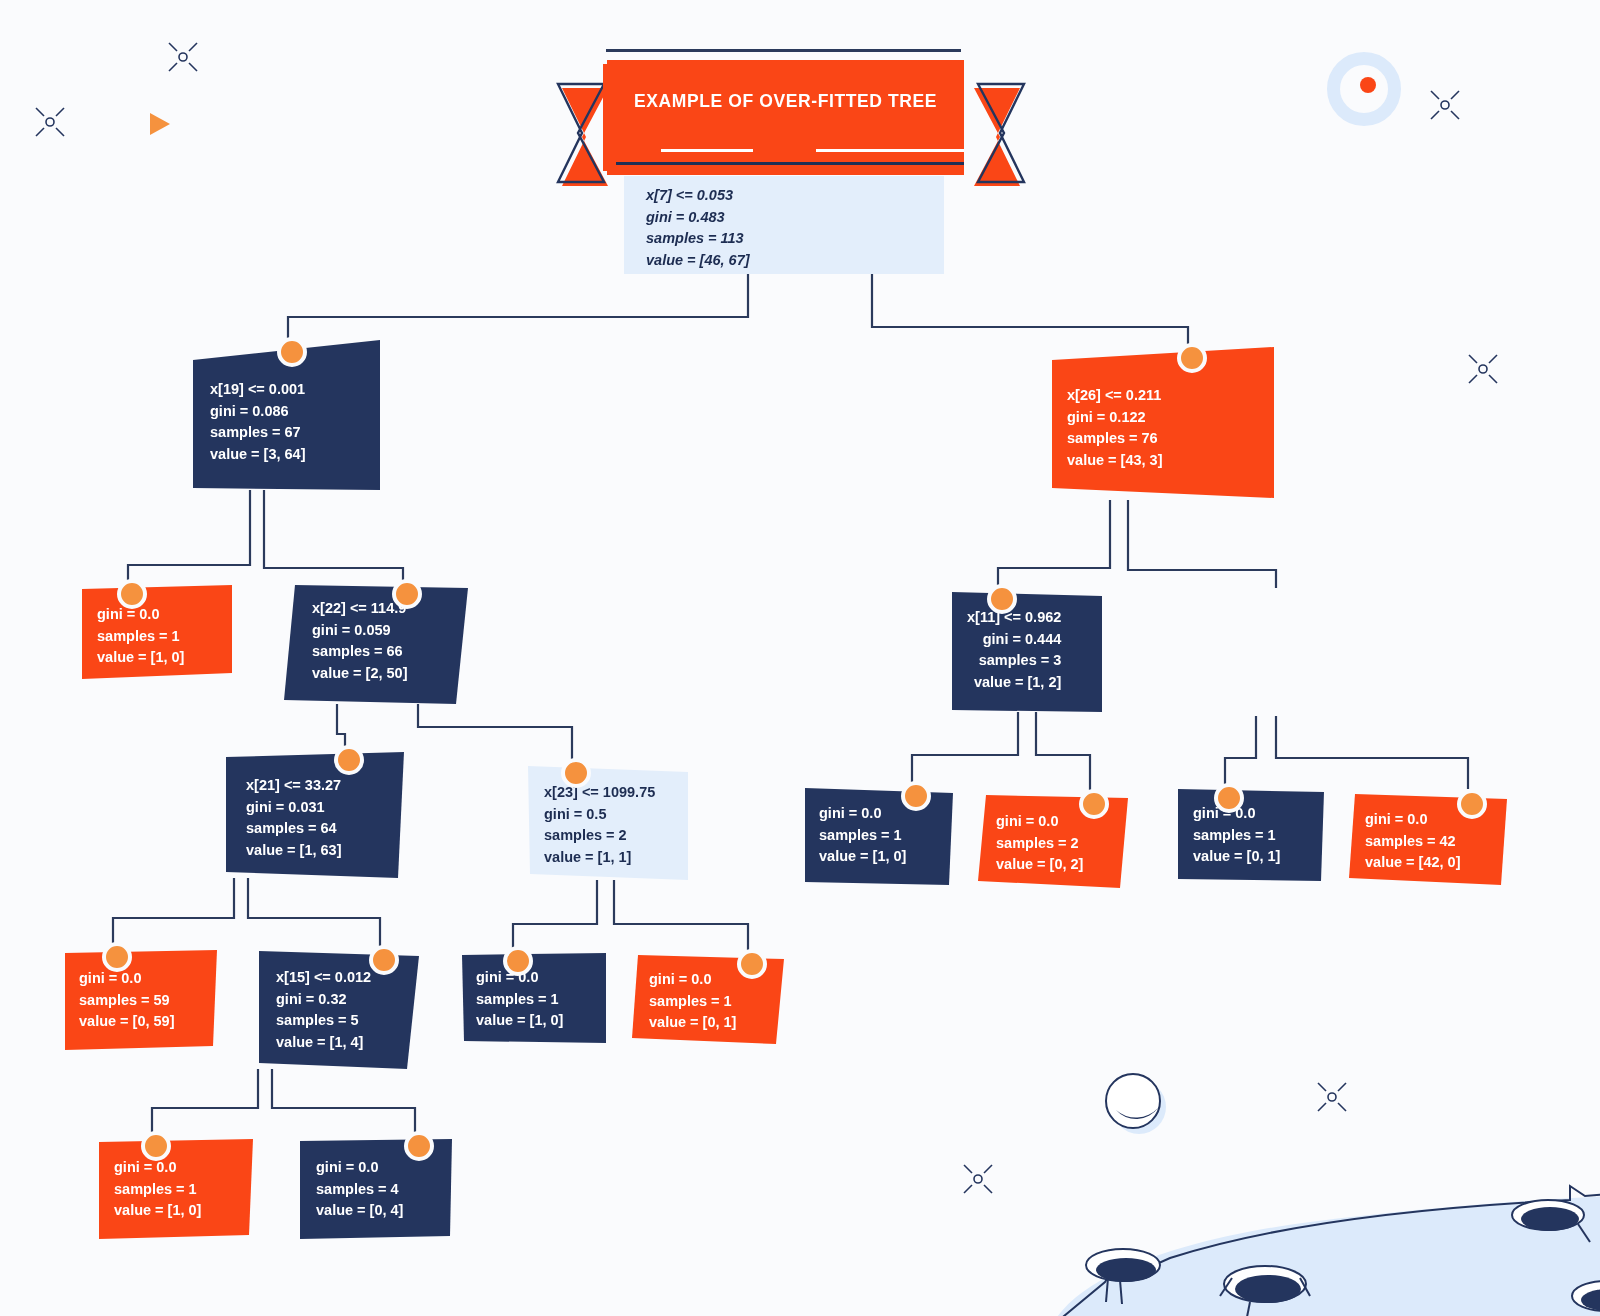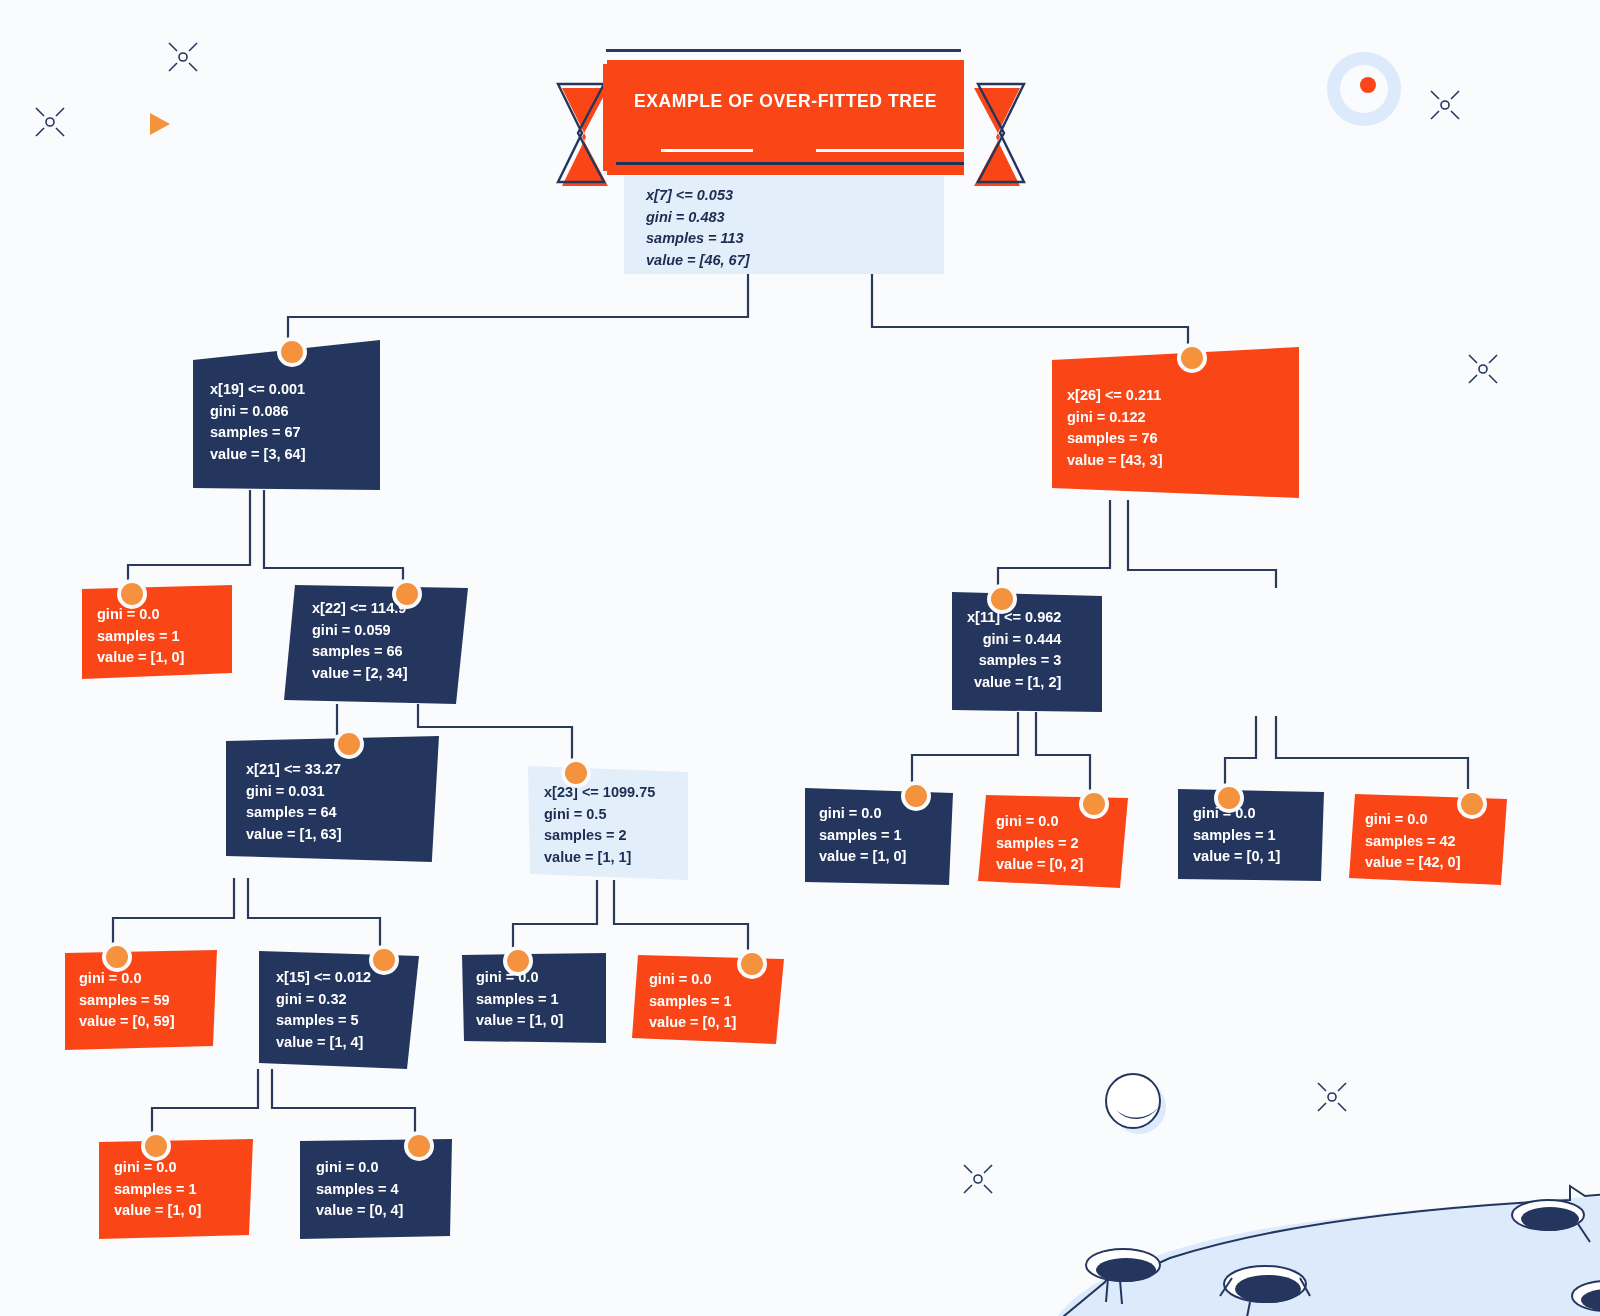--- a/index.html
+++ b/index.html
@@ -223,21 +223,21 @@
     </svg>
     <div class="dot" style="left:84px;top:-3px;"></div>
     <div class="txt t-white" style="left:17px;top:39px;">
       <div>x[19] &lt;= 0.001</div>
       <div>gini = 0.086</div>
       <div>samples = 67</div>
       <div>value = [3, 64]</div>
     </div>
   </div>
 
-  <div class="node" style="left:1052px;top:345px;width:247px;height:155px;">
+  <div class="node" style="left:1052px;top:345px;width:222px;height:155px;">
     <svg class="shape" viewBox="0 0 215 155" preserveAspectRatio="none">
       <polygon points="0,15 215,2 215,153 0,143" fill="#fa4616"></polygon>
     </svg>
     <div class="dot" style="left:125px;top:-2px;"></div>
     <div class="txt t-white" style="left:15px;top:40px;">
       <div>x[26] &lt;= 0.211</div>
       <div>gini = 0.122</div>
       <div>samples = 76</div>
       <div>value = [43, 3]</div>
     </div>
@@ -257,39 +257,39 @@
 
   <div class="node" style="left:284px;top:585px;width:184px;height:119px;">
     <svg class="shape" viewBox="0 0 184 119" preserveAspectRatio="none">
       <polygon points="11,0 184,3 172,119 0,115" fill="#24355e"></polygon>
     </svg>
     <div class="dot" style="left:108px;top:-6px;"></div>
     <div class="txt t-white" style="left:28px;top:13px;">
       <div>x[22] &lt;= 114.9</div>
       <div>gini = 0.059</div>
       <div>samples = 66</div>
-      <div>value = [2, 34]</div>
+      <div>value = [2, 50]</div>
     </div>
   </div>
 
   <div class="node" style="left:952px;top:592px;width:150px;height:120px;text-align:right;">
     <svg class="shape" viewBox="0 0 150 120" preserveAspectRatio="none">
       <polygon points="0,0 150,4 150,120 0,118" fill="#24355e"></polygon>
     </svg>
     <div class="dot" style="left:35px;top:-8px;"></div>
     <div class="txt t-white" style="left:15px;top:15px;">
       <div>x[11] &lt;= 0.962</div>
       <div>gini = 0.444</div>
       <div>samples = 3</div>
       <div>value = [1, 2]</div>
     </div>
   </div>
 
 
-  <div class="node" style="left:226px;top:736px;width:178px;height:126px;padding-left:35px;">
+  <div class="node" style="left:226px;top:752px;width:178px;height:126px;">
     <svg class="shape" viewBox="0 0 178 126" preserveAspectRatio="none">
       <polygon points="0,5 178,0 172,126 0,120" fill="#24355e"></polygon>
     </svg>
     <div class="dot" style="left:108px;top:-7px;"></div>
     <div class="txt t-white" style="left:20px;top:23px;">
       <div>x[21] &lt;= 33.27</div>
       <div>gini = 0.031</div>
       <div>samples = 64</div>
       <div>value = [1, 63]</div>
     </div>

